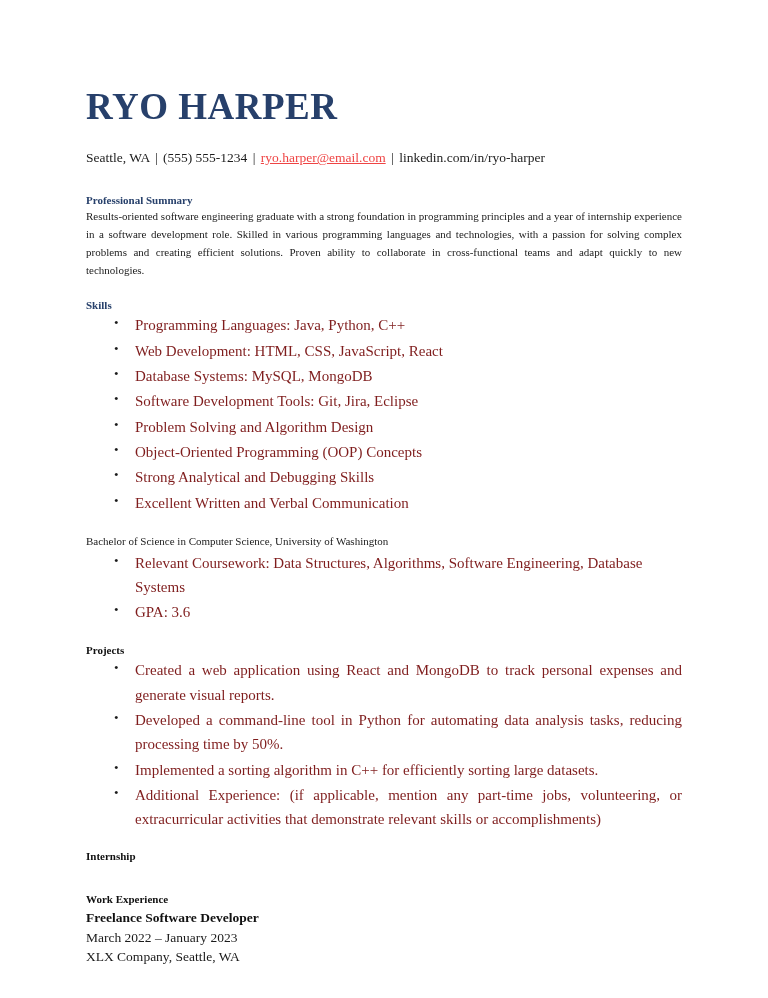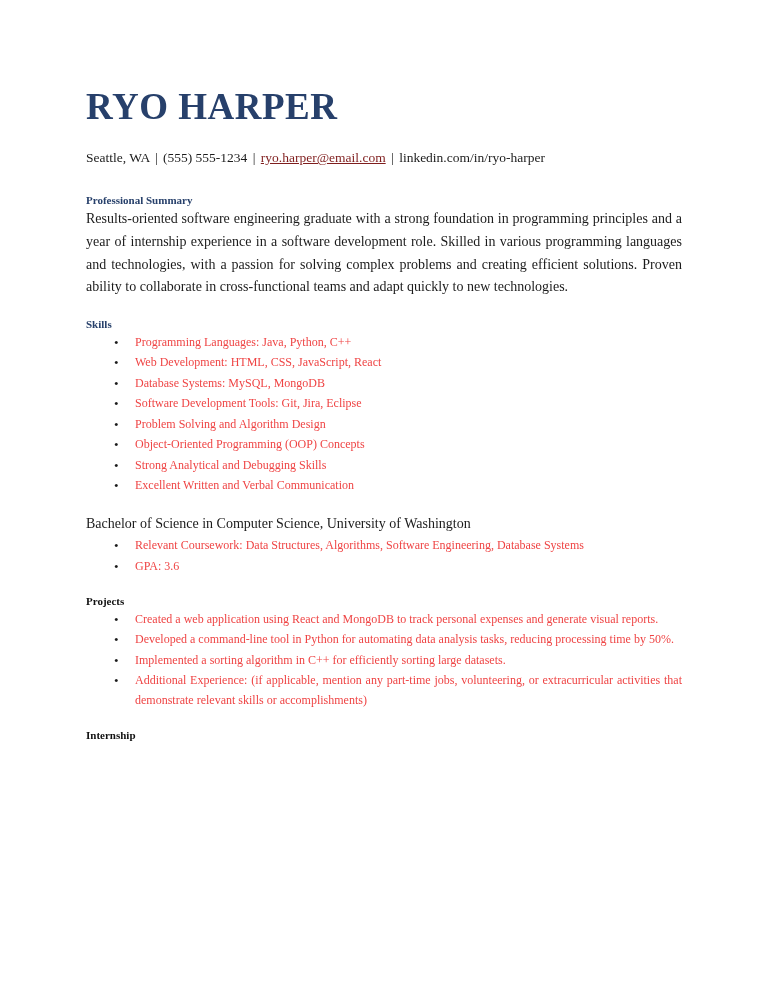--- a/index.html
+++ b/index.html
@@ -41,64 +41,64 @@
     color: #1b1b1b;
     line-height: 1.3;
     margin: 0 0 26px 0;
     white-space: nowrap;
   }
   .contact-sep {
     color: #1b1b1b;
     padding: 0 2px;
   }
   .email-link {
-    color: #7f1d1d;
+    color: #ef4444;
     text-decoration: underline;
   }
 
   
   .section-heading {
     font-size: 11px;
     font-weight: bold;
     line-height: 1.35;
     margin: 0 0 1px 0;
   }
   .section-heading.blue { color: #27406b; }
   .section-heading.black { color: #111111; }
 
   .section {
     margin-bottom: 18px;
   }
 
   
   p.body-text {
-    font-size: 14px;
+    font-size: 11px;
     line-height: 1.62;
     margin: 0;
     text-align: justify;
     text-justify: inter-word;
     color: #1b1b1b;
   }
   p.body-text.left {
     text-align: left;
   }
 
   
   ul.bullets {
     list-style: none;
     margin: 0;
     padding: 0;
   }
   ul.bullets li {
     position: relative;
-    font-size: 12px;
+    font-size: 15px;
     line-height: 1.62;
     padding-left: 49px;
     margin: 0 0 1px 0;
-    color: #ef4444;
+    color: #7f1d1d;
     text-align: left;
   }
   ul.bullets li.justified {
     text-align: justify;
     text-justify: inter-word;
   }
   ul.bullets li::before {
     content: "\2022";
     position: absolute;
     left: 28px;
@@ -176,15 +176,21 @@
         <li class="justified">Additional Experience: (if applicable, mention any part-time jobs, volunteering, or extracurricular activities that demonstrate relevant skills or accomplishments)</li>
       </ul>
     </div>
 
     <div class="section">
       <div class="section-heading black">Internship</div>
     </div>
 
     <div class="gap-sm"></div>
 
+    <div class="section">
+      <div class="section-heading black">Work Experience</div>
+      <p class="bold-line">Freelance Software Developer</p>
+      <p class="plain-line">March 2022 – January 2023</p>
+      <p class="plain-line">XLX Company, Seattle, WA</p>
+    </div>
 
   </div>
 </div>
 
 </body></html>

